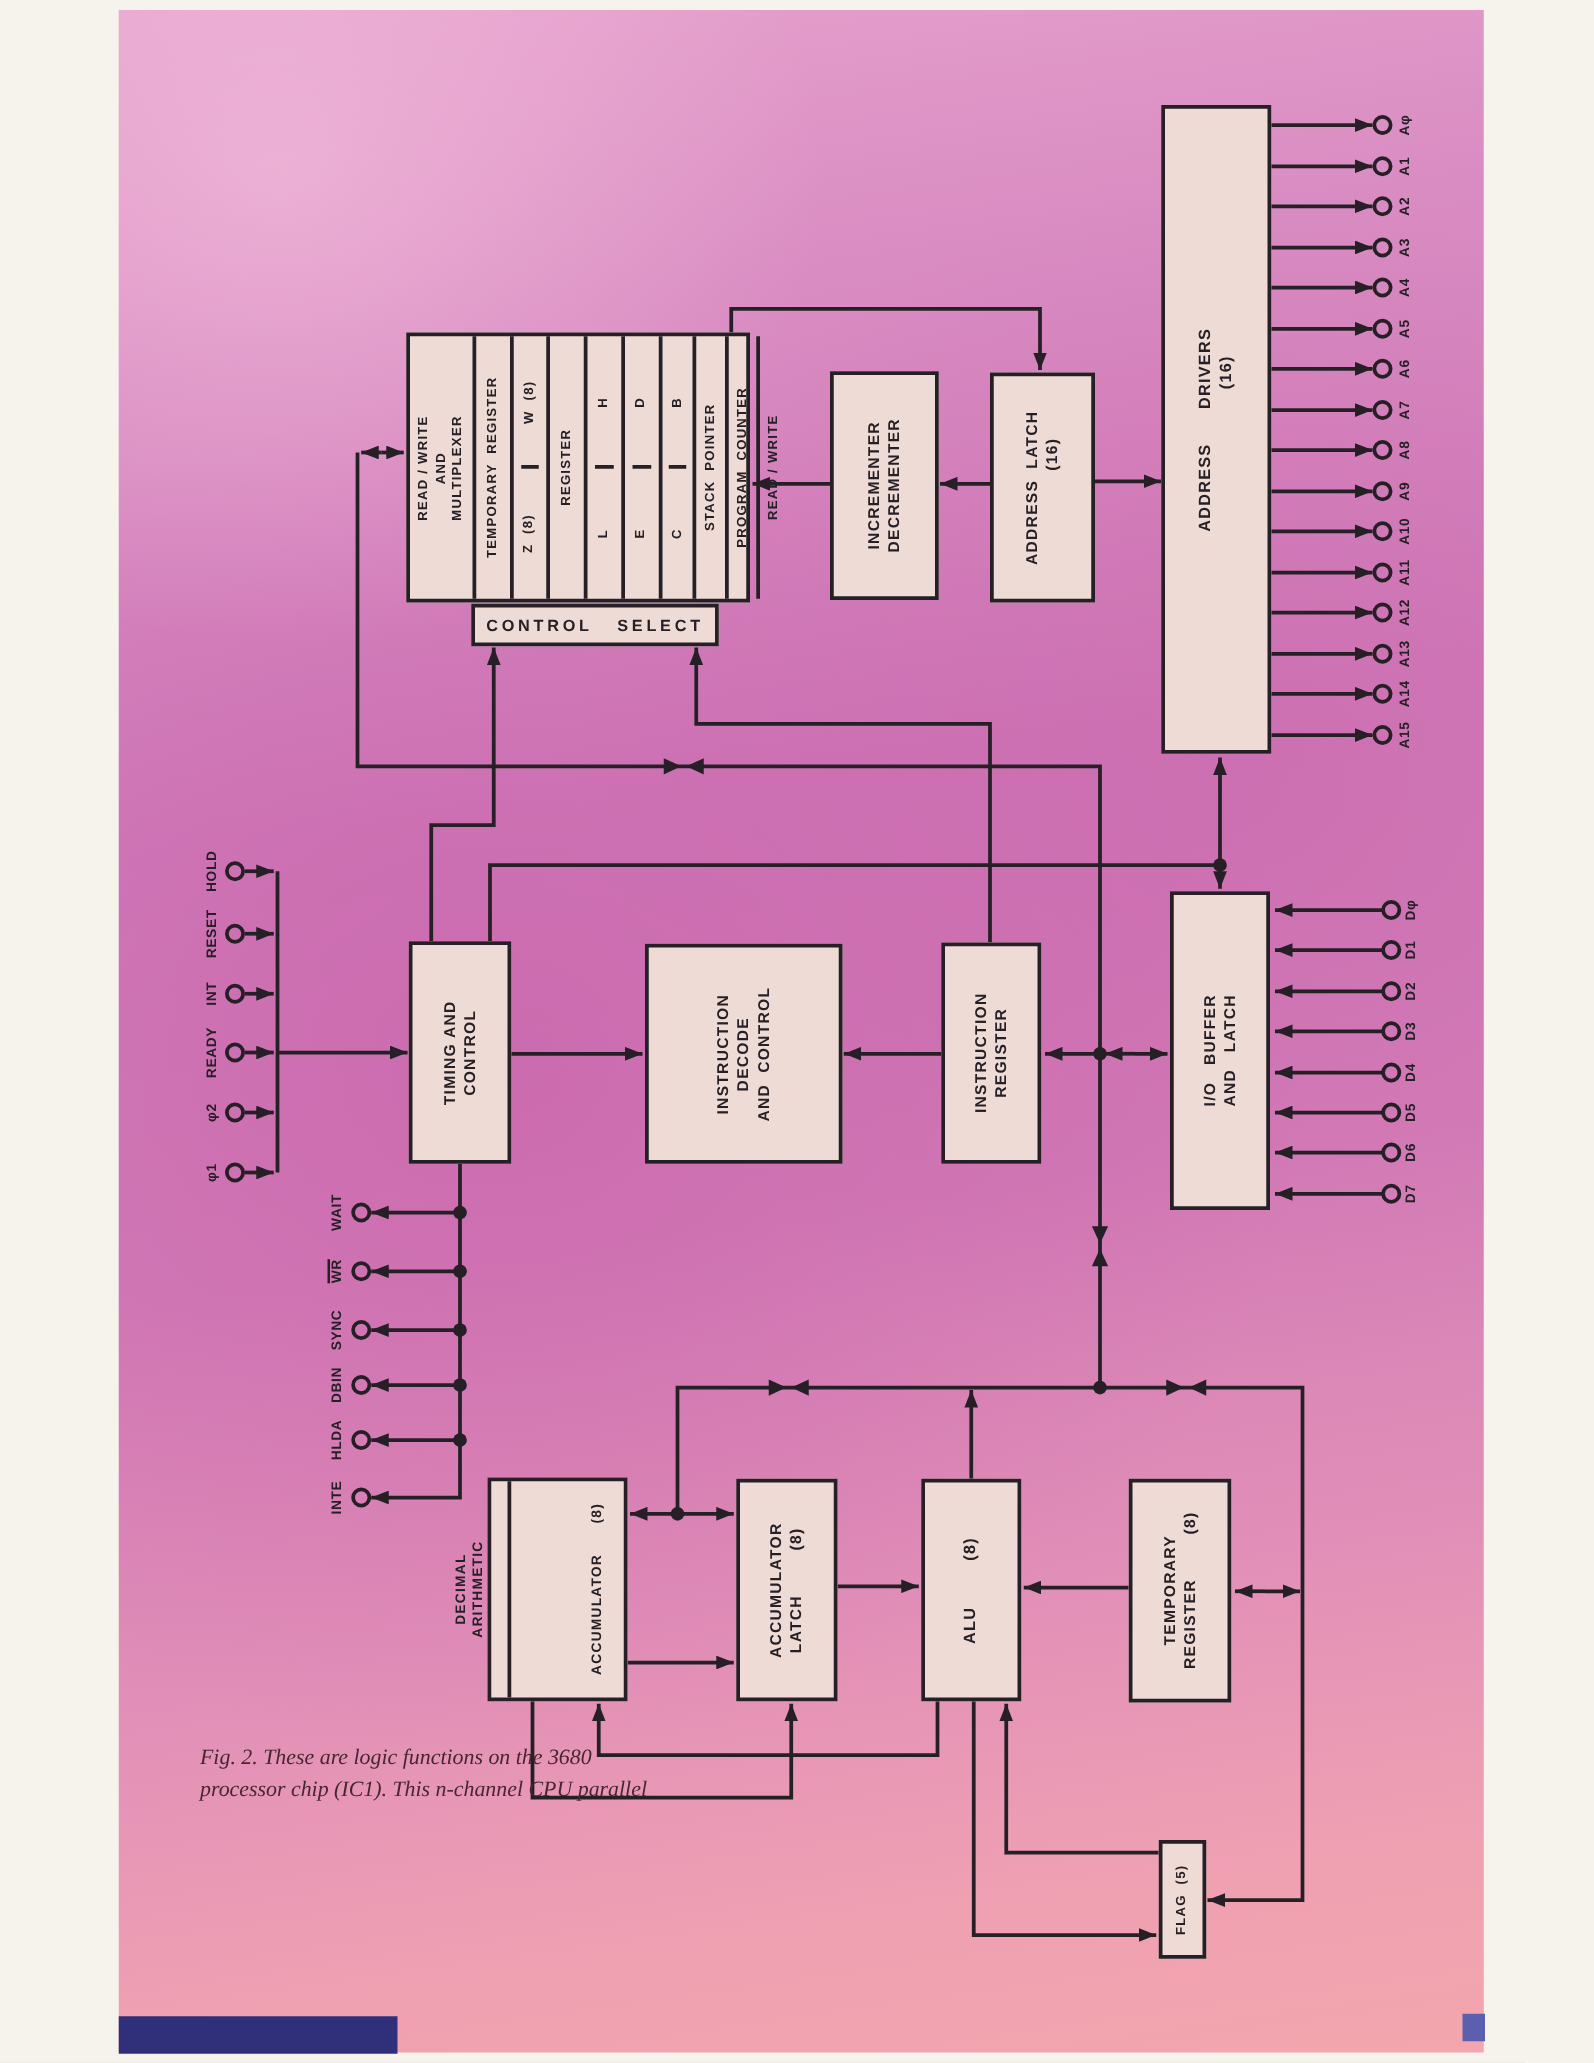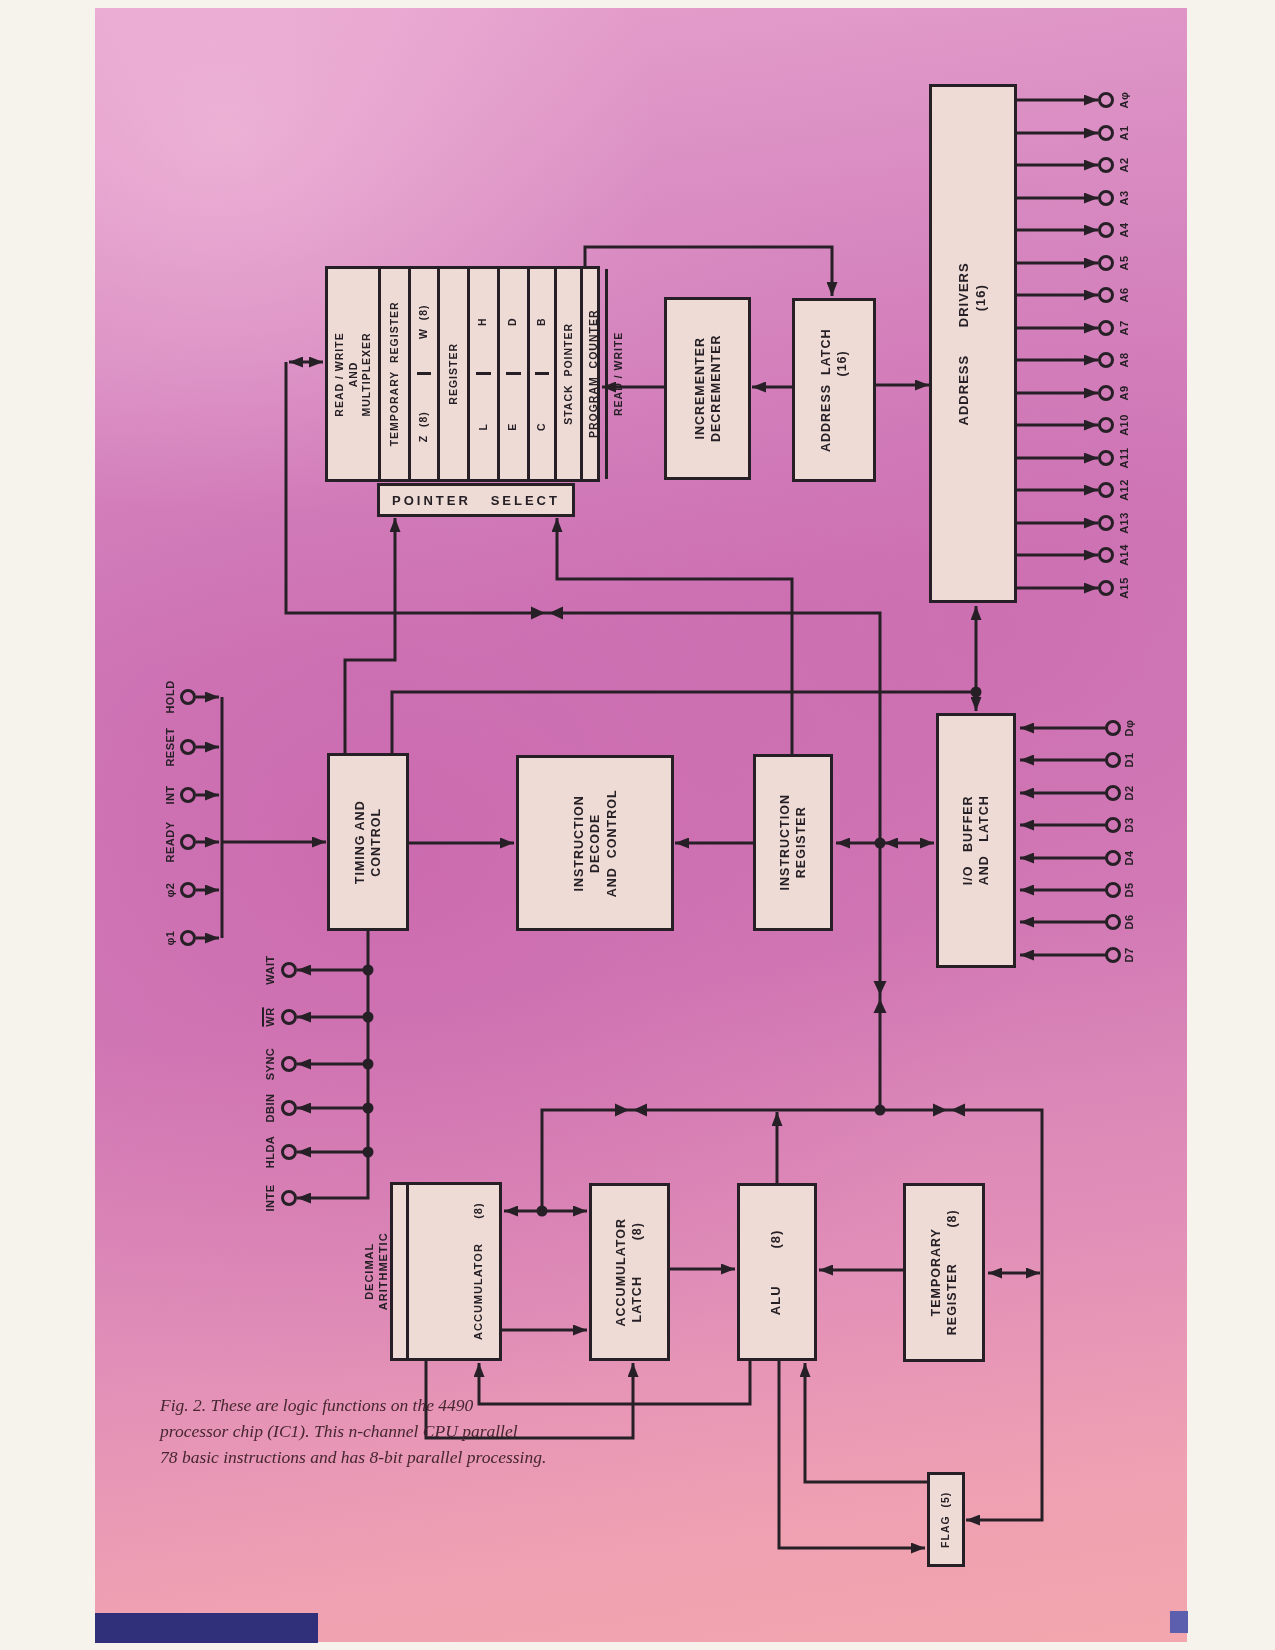--- a/index.html
+++ b/index.html
@@ -243,21 +243,21 @@
         </div>
       </div>
       <div class="racol" style="width: 22px;">
         <div class="racell">
           <span class="v">READ / WRITE</span>
         </div>
       </div>
     </div>
 
   <div class="box" style="left:377px;top:483px;width:198px;height:34px">
-    <span class="hl">POINTER   SELECT</span>
+    <span class="hl">CONTROL   SELECT</span>
   </div>
 
   <div class="box f12" style="left:664px;top:297px;width:87px;height:183px">
     <span class="v">INCREMENTER
 DECREMENTER</span>
   </div>
 
   <div class="box f12" style="left:792px;top:298px;width:84px;height:184px">
     <span class="v">ADDRESS  LATCH
             (16)</span>
@@ -311,23 +311,22 @@
   <div class="box f12" style="left:903px;top:1183px;width:82px;height:179px">
     <span class="v">TEMPORARY
 REGISTER        (8)</span>
   </div>
 
   <div class="box f10" style="left:927px;top:1472px;width:38px;height:95px">
     <span class="v">FLAG  (5)</span>
   </div>
 
   <div id="caption">
-      <div>Fig. 2. These are logic functions on the 4490</div>
+      <div>Fig. 2. These are logic functions on the 3680</div>
       <div>processor chip (IC1). This n-channel CPU parallel</div>
-      <div>78 basic instructions and has 8-bit parallel processing.</div>
     </div>
   <div id="pinLabels">
       <div class="plab" style="left: 1124px; top: 100px;">Aφ</div>
       <div class="plab" style="left: 1124px; top: 133px;">A1</div>
       <div class="plab" style="left: 1124px; top: 165px;">A2</div>
       <div class="plab" style="left: 1124px; top: 198px;">A3</div>
       <div class="plab" style="left: 1124px; top: 230px;">A4</div>
       <div class="plab" style="left: 1124px; top: 263px;">A5</div>
       <div class="plab" style="left: 1124px; top: 295px;">A6</div>
       <div class="plab" style="left: 1124px; top: 328px;">A7</div>

